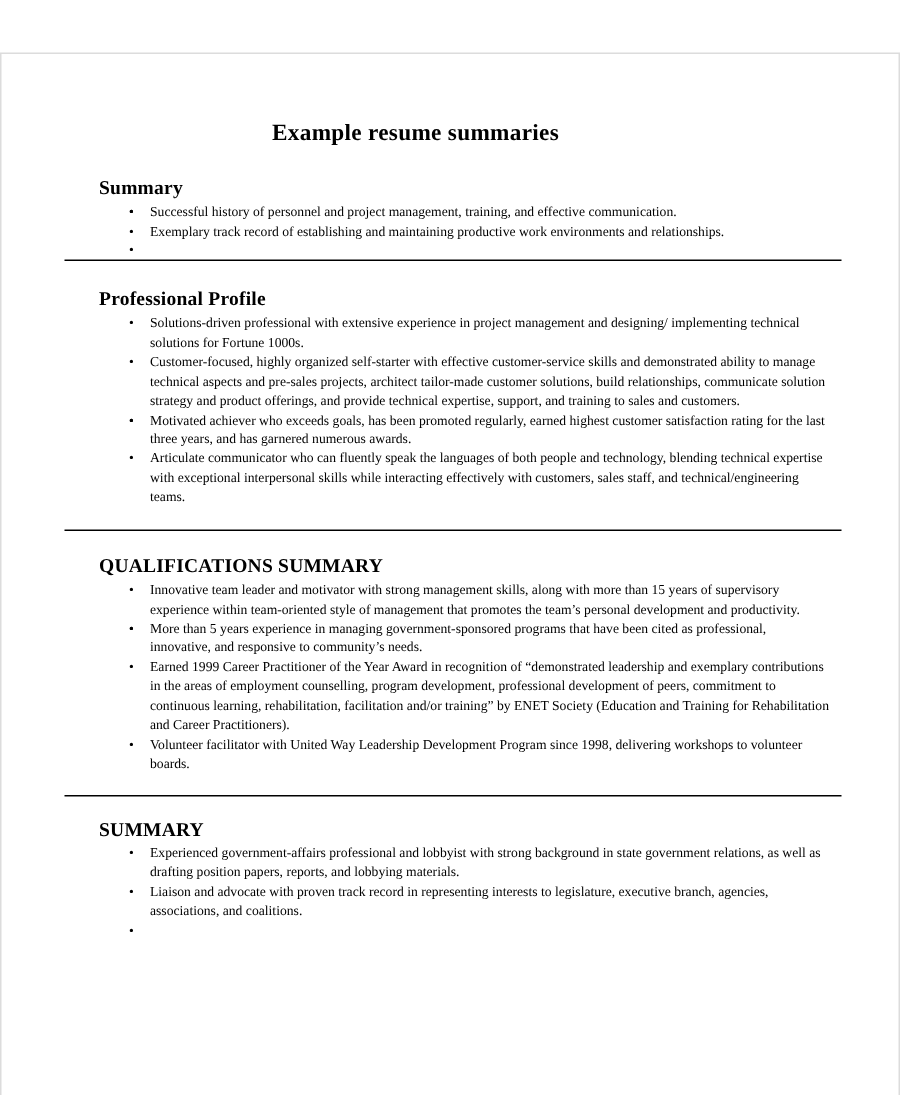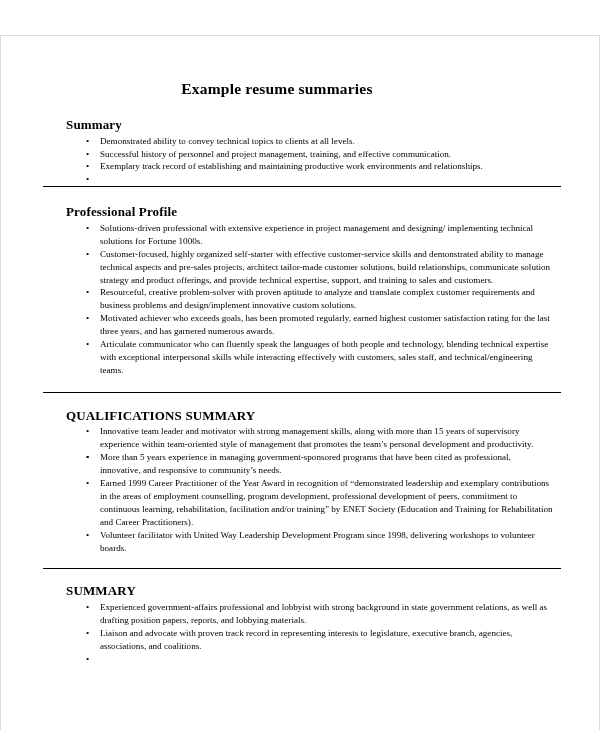--- a/index.html
+++ b/index.html
@@ -84,38 +84,38 @@
 <body>
 
 <div id="page">
 
   <h1 id="doc-title">Example resume summaries</h1>
 
   <div class="section sec-summary-top">
     <div class="section-heading">Summary</div>
     <div class="heading-gap"></div>
     <ul class="bullets">
-      <li><span class="bullet-glyph">•</span><span>Demonstrated ability to convey technical topics to clients at all levels.</span></li>
+      <li><span class="bullet-glyph">•</span></li>
       <li><span class="bullet-glyph">•</span><span>Successful history of personnel and project management, training, and effective communication.</span></li>
       <li><span class="bullet-glyph">•</span><span>Exemplary track record of establishing and maintaining productive work environments and relationships.</span></li>
       <li><span class="bullet-glyph">•</span></li>
     </ul>
   </div>
 
   <div class="gap-before-rule-1"></div>
   <hr class="divider">
   <div class="gap-after-rule-1"></div>
 
   <div class="section">
     <div class="section-heading">Professional Profile</div>
     <div class="heading-gap"></div>
     <ul class="bullets">
       <li><span class="bullet-glyph">•</span><span>Solutions-driven professional with extensive experience in project management and designing/ implementing technical solutions for Fortune 1000s.</span></li>
       <li><span class="bullet-glyph">•</span><span>Customer-focused, highly organized self-starter with effective customer-service skills and demonstrated ability to manage technical aspects and pre-sales projects, architect tailor-made customer solutions, build relationships, communicate solution strategy and product offerings, and provide technical expertise, support, and training to sales and customers.</span></li>
-      <li><span class="bullet-glyph">•</span><span>Resourceful, creative problem-solver with proven aptitude to analyze and translate complex customer requirements and business problems and design/implement innovative custom solutions.</span></li>
+      <li><span class="bullet-glyph">•</span></li>
       <li><span class="bullet-glyph">•</span><span>Motivated achiever who exceeds goals, has been promoted regularly, earned highest customer satisfaction rating for the last three years, and has garnered numerous awards.</span></li>
       <li><span class="bullet-glyph">•</span><span>Articulate communicator who can fluently speak the languages of both people and technology, blending technical expertise with exceptional interpersonal skills while interacting effectively with customers, sales staff, and technical/engineering teams.</span></li>
     </ul>
   </div>
 
   <div class="gap-before-rule-2"></div>
   <hr class="divider">
   <div class="gap-after-rule-2"></div>
 
   <div class="section">

